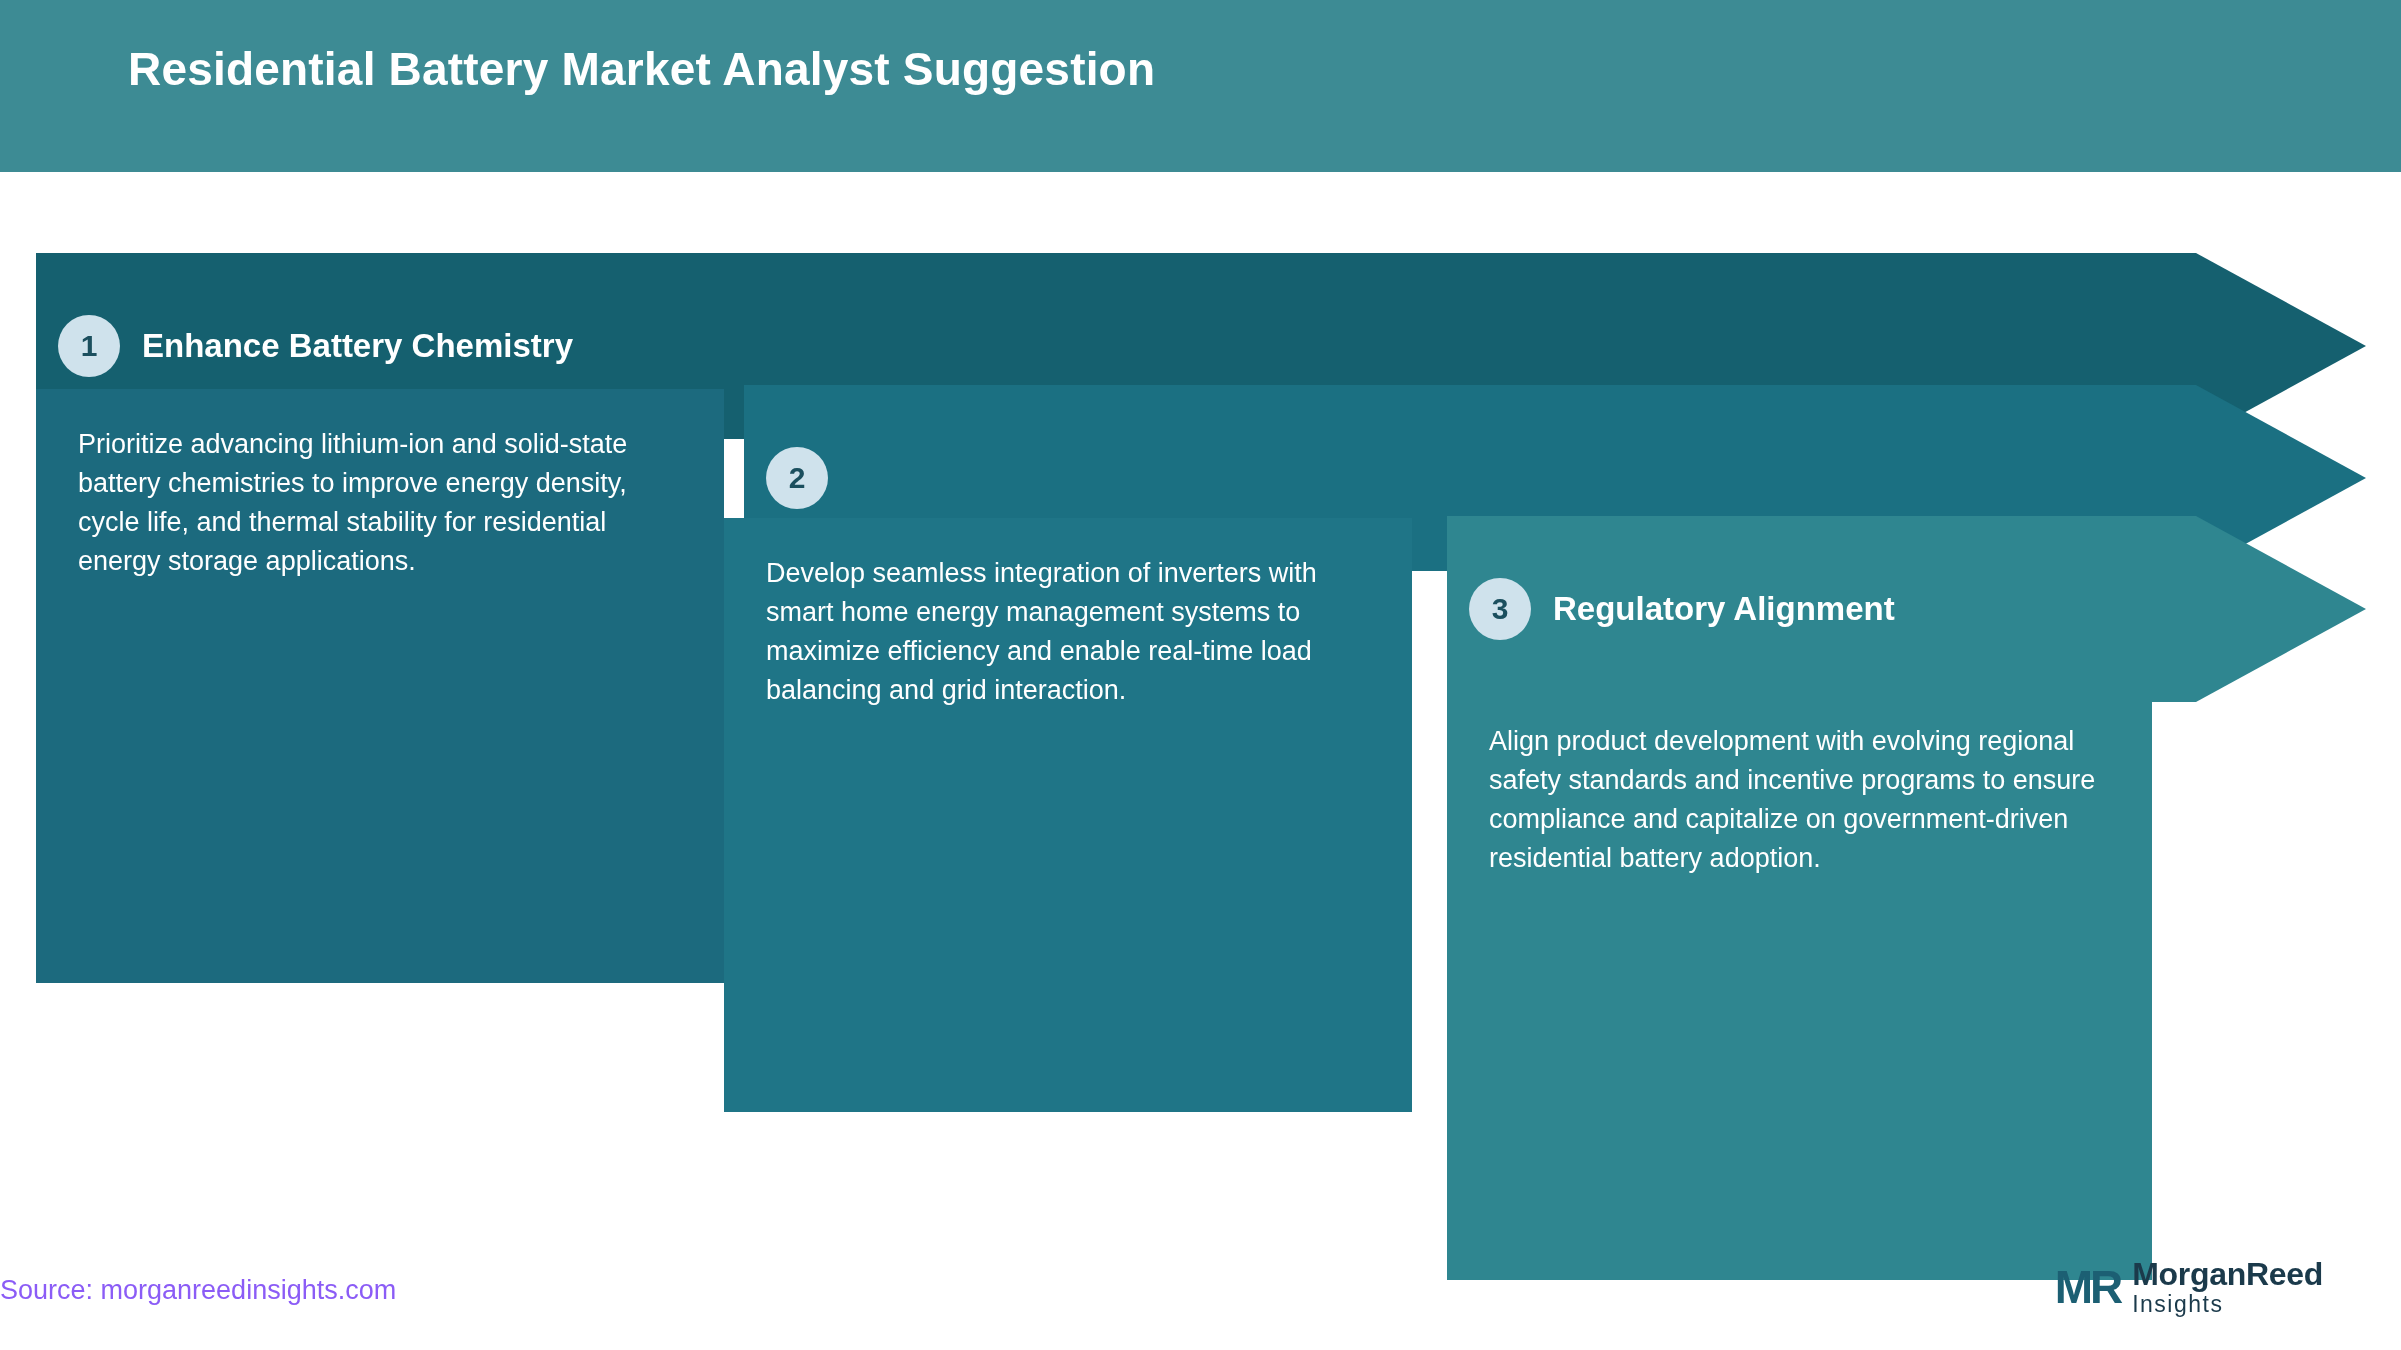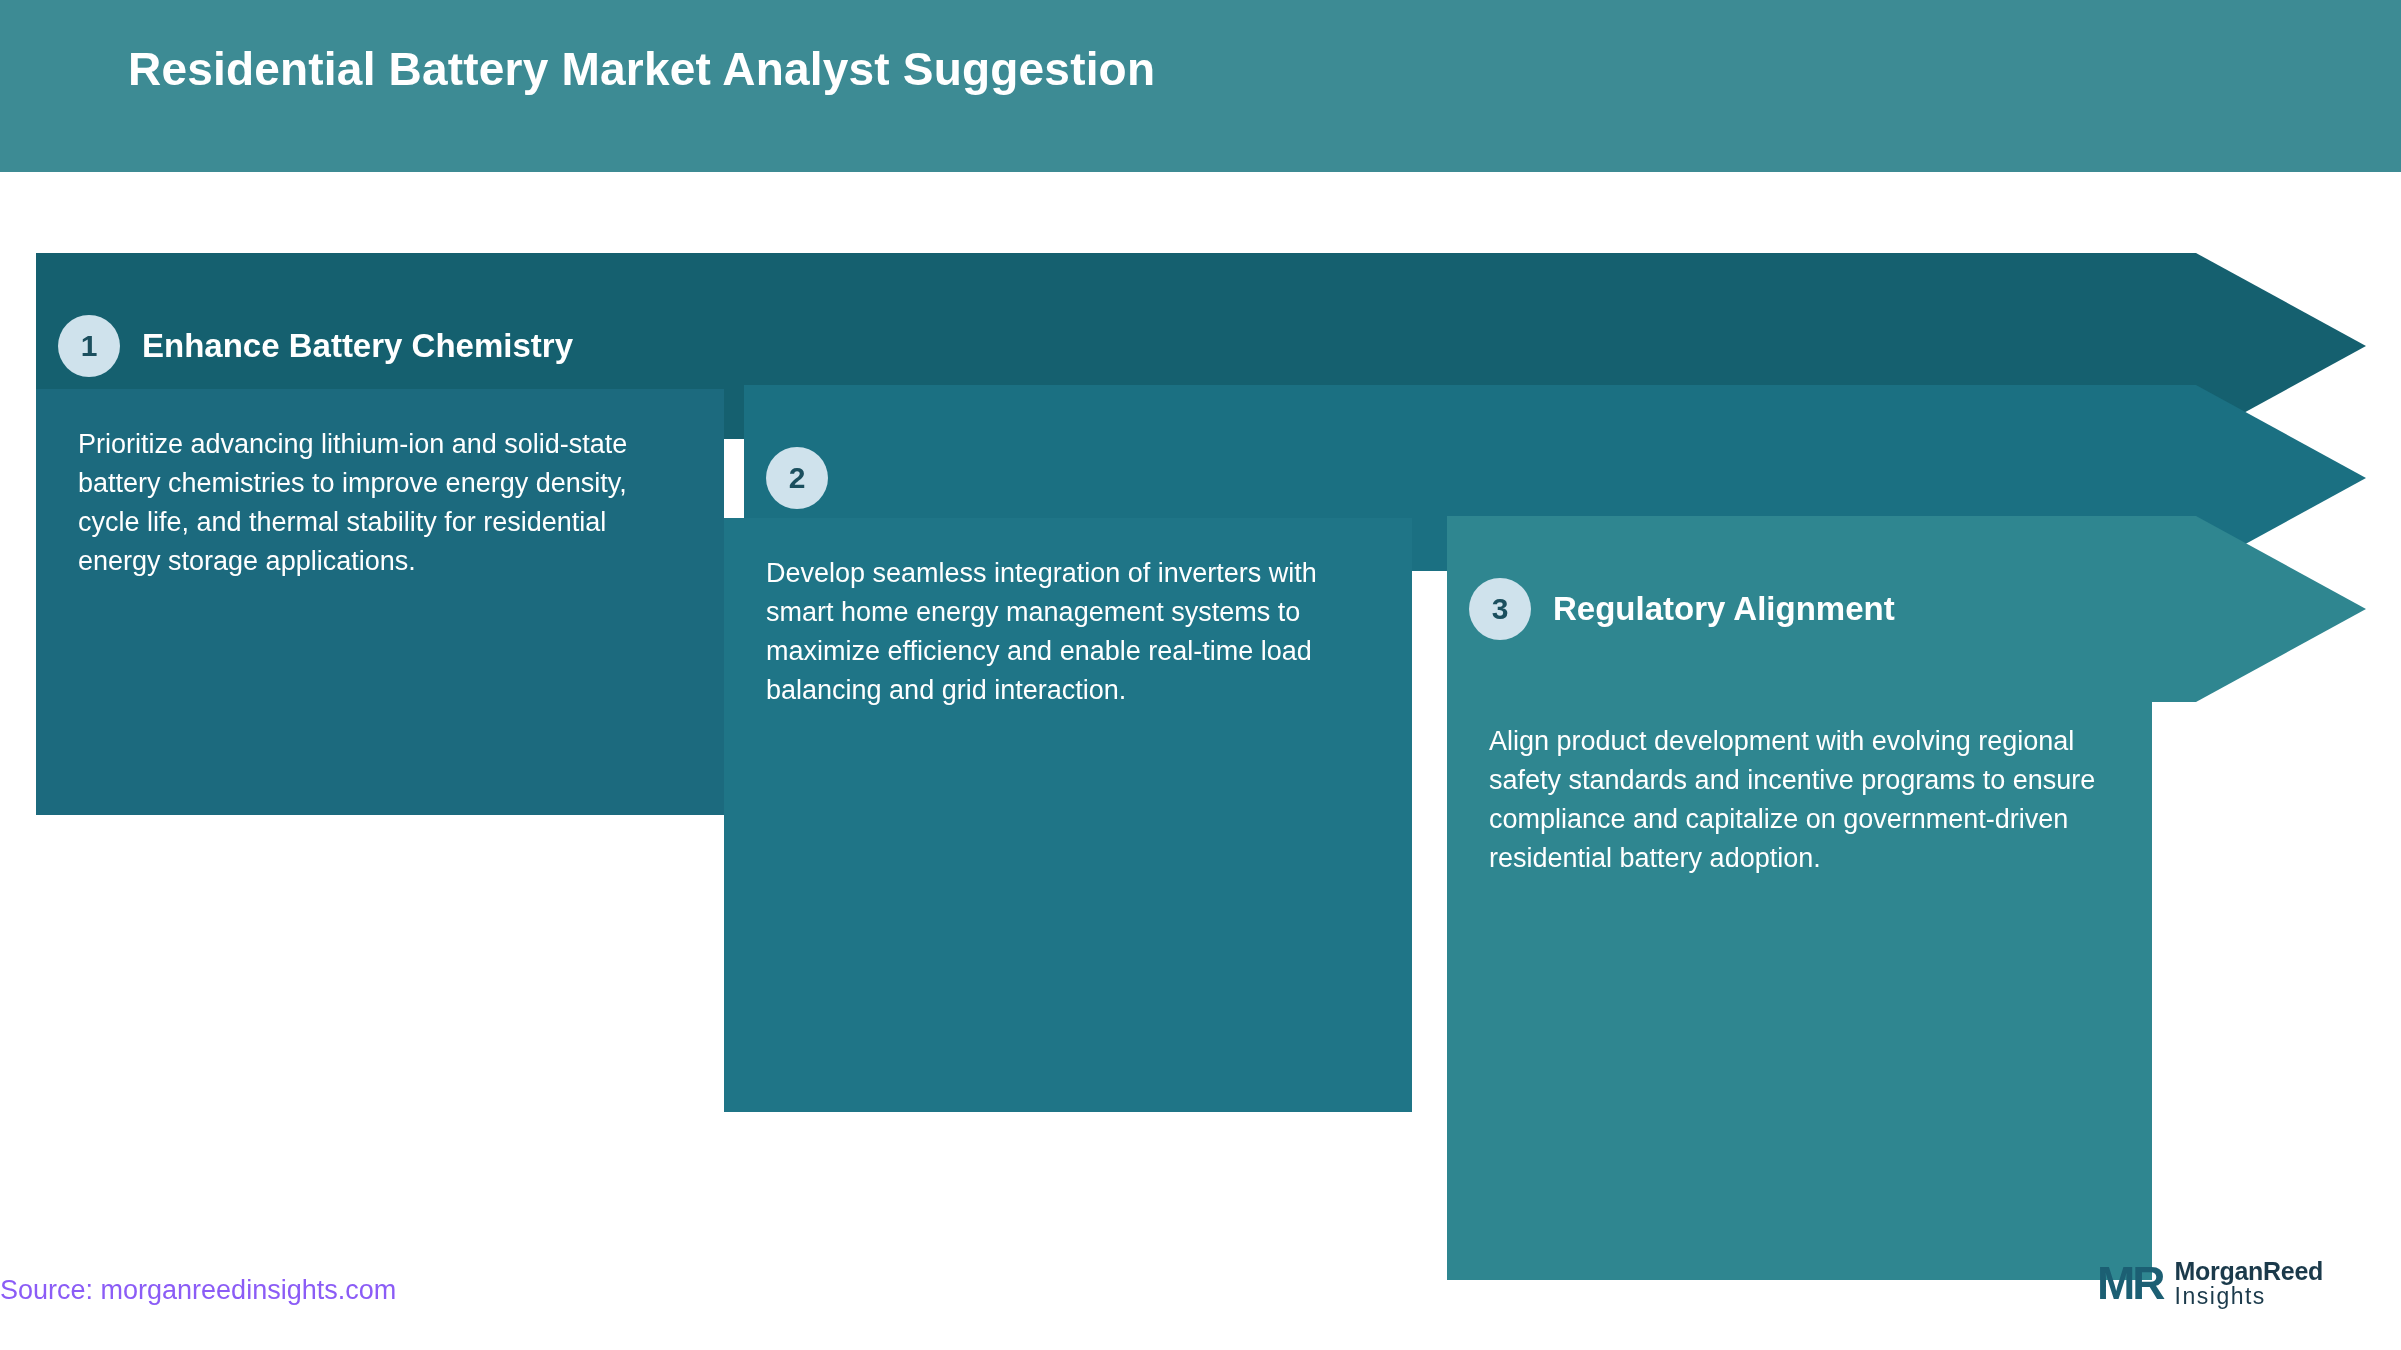--- a/index.html
+++ b/index.html
@@ -81,21 +81,21 @@
     box-sizing: border-box;
     color: #ffffff;
     font-size: 27px;
     line-height: 1.45;
     padding: 36px 42px 30px 42px;
   }
   .body-box p {
     margin: 0;
   }
   
-  #box1 { left: 36px;  top: 389px; width: 688px;  height: 426px; background: #1c6a7e; }
+  #box1 { left: 36px;  top: 389px; width: 688px;  height: 594px; background: #1c6a7e; }
   #box2 { left: 724px; top: 518px; width: 688px;  height: 594px; background: #1f7587; }
   #box3 { left: 1447px;top: 686px; width: 705px;  height: 594px; background: #2f8690; }
 
   
   .source {
     position: absolute;
     left: 0;
     top: 1275px;
     width: 2401px;
     text-align: left;
@@ -114,21 +114,21 @@
     font-size: 46px;
     font-weight: bold;
     color: #1c5f73;
     letter-spacing: -3px;
     line-height: 1;
   }
   .logo-text {
     line-height: 1.05;
   }
   .logo-line1 {
-    font-size: 25px;
+    font-size: 32px;
     font-weight: bold;
     color: #1b3a4b;
     letter-spacing: -0.3px;
   }
   .logo-line2 {
     font-size: 23px;
     color: #1b3a4b;
     letter-spacing: 1.5px;
   }
 </style>

